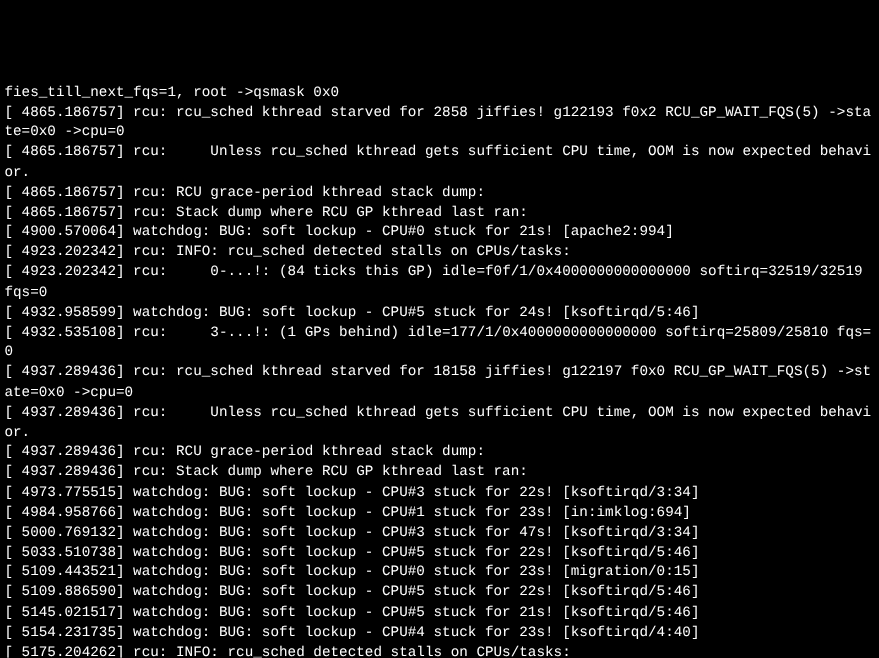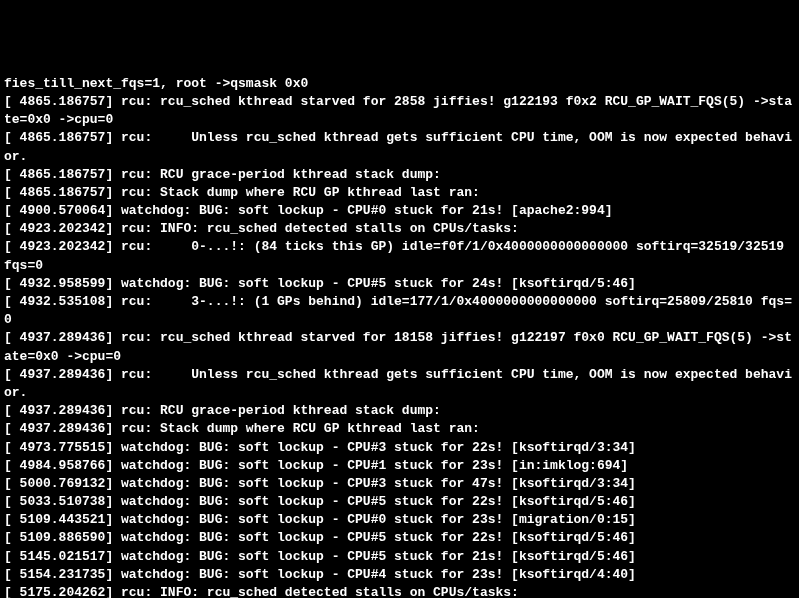--- a/index.html
+++ b/index.html
@@ -15,21 +15,20 @@
       line-height: 1.4;
       padding: 2px 4px;
       width: 799px;
       height: 598px;
       overflow: hidden;
       white-space: pre-wrap;
       word-break: break-all;
     }
     .log-line {
       display: block;
-      font-weight: bold;
     }
   </style>
 </head>
 <body>
 
 
 
 <div id="terminal-output"><span class="log-line">fies_till_next_fqs=1, root -&gt;qsmask 0x0</span><span class="log-line">[ 4865.186757] rcu: rcu_sched kthread starved for 2858 jiffies! g122193 f0x2 RCU_GP_WAIT_FQS(5) -&gt;state=0x0 -&gt;cpu=0</span><span class="log-line">[ 4865.186757] rcu: 	Unless rcu_sched kthread gets sufficient CPU time, OOM is now expected behavior.</span><span class="log-line">[ 4865.186757] rcu: RCU grace-period kthread stack dump:</span><span class="log-line">[ 4865.186757] rcu: Stack dump where RCU GP kthread last ran:</span><span class="log-line">[ 4900.570064] watchdog: BUG: soft lockup - CPU#0 stuck for 21s! [apache2:994]</span><span class="log-line">[ 4923.202342] rcu: INFO: rcu_sched detected stalls on CPUs/tasks:</span><span class="log-line">[ 4923.202342] rcu: 	0-...!: (84 ticks this GP) idle=f0f/1/0x4000000000000000 softirq=32519/32519 fqs=0</span><span class="log-line">[ 4932.958599] watchdog: BUG: soft lockup - CPU#5 stuck for 24s! [ksoftirqd/5:46]</span><span class="log-line">[ 4932.535108] rcu: 	3-...!: (1 GPs behind) idle=177/1/0x4000000000000000 softirq=25809/25810 fqs=0</span><span class="log-line">[ 4937.289436] rcu: rcu_sched kthread starved for 18158 jiffies! g122197 f0x0 RCU_GP_WAIT_FQS(5) -&gt;state=0x0 -&gt;cpu=0</span><span class="log-line">[ 4937.289436] rcu: 	Unless rcu_sched kthread gets sufficient CPU time, OOM is now expected behavior.</span><span class="log-line">[ 4937.289436] rcu: RCU grace-period kthread stack dump:</span><span class="log-line">[ 4937.289436] rcu: Stack dump where RCU GP kthread last ran:</span><span class="log-line">[ 4973.775515] watchdog: BUG: soft lockup - CPU#3 stuck for 22s! [ksoftirqd/3:34]</span><span class="log-line">[ 4984.958766] watchdog: BUG: soft lockup - CPU#1 stuck for 23s! [in:imklog:694]</span><span class="log-line">[ 5000.769132] watchdog: BUG: soft lockup - CPU#3 stuck for 47s! [ksoftirqd/3:34]</span><span class="log-line">[ 5033.510738] watchdog: BUG: soft lockup - CPU#5 stuck for 22s! [ksoftirqd/5:46]</span><span class="log-line">[ 5109.443521] watchdog: BUG: soft lockup - CPU#0 stuck for 23s! [migration/0:15]</span><span class="log-line">[ 5109.886590] watchdog: BUG: soft lockup - CPU#5 stuck for 22s! [ksoftirqd/5:46]</span><span class="log-line">[ 5145.021517] watchdog: BUG: soft lockup - CPU#5 stuck for 21s! [ksoftirqd/5:46]</span><span class="log-line">[ 5154.231735] watchdog: BUG: soft lockup - CPU#4 stuck for 23s! [ksoftirqd/4:40]</span><span class="log-line">[ 5175.204262] rcu: INFO: rcu_sched detected stalls on CPUs/tasks:</span></div>
 
 

